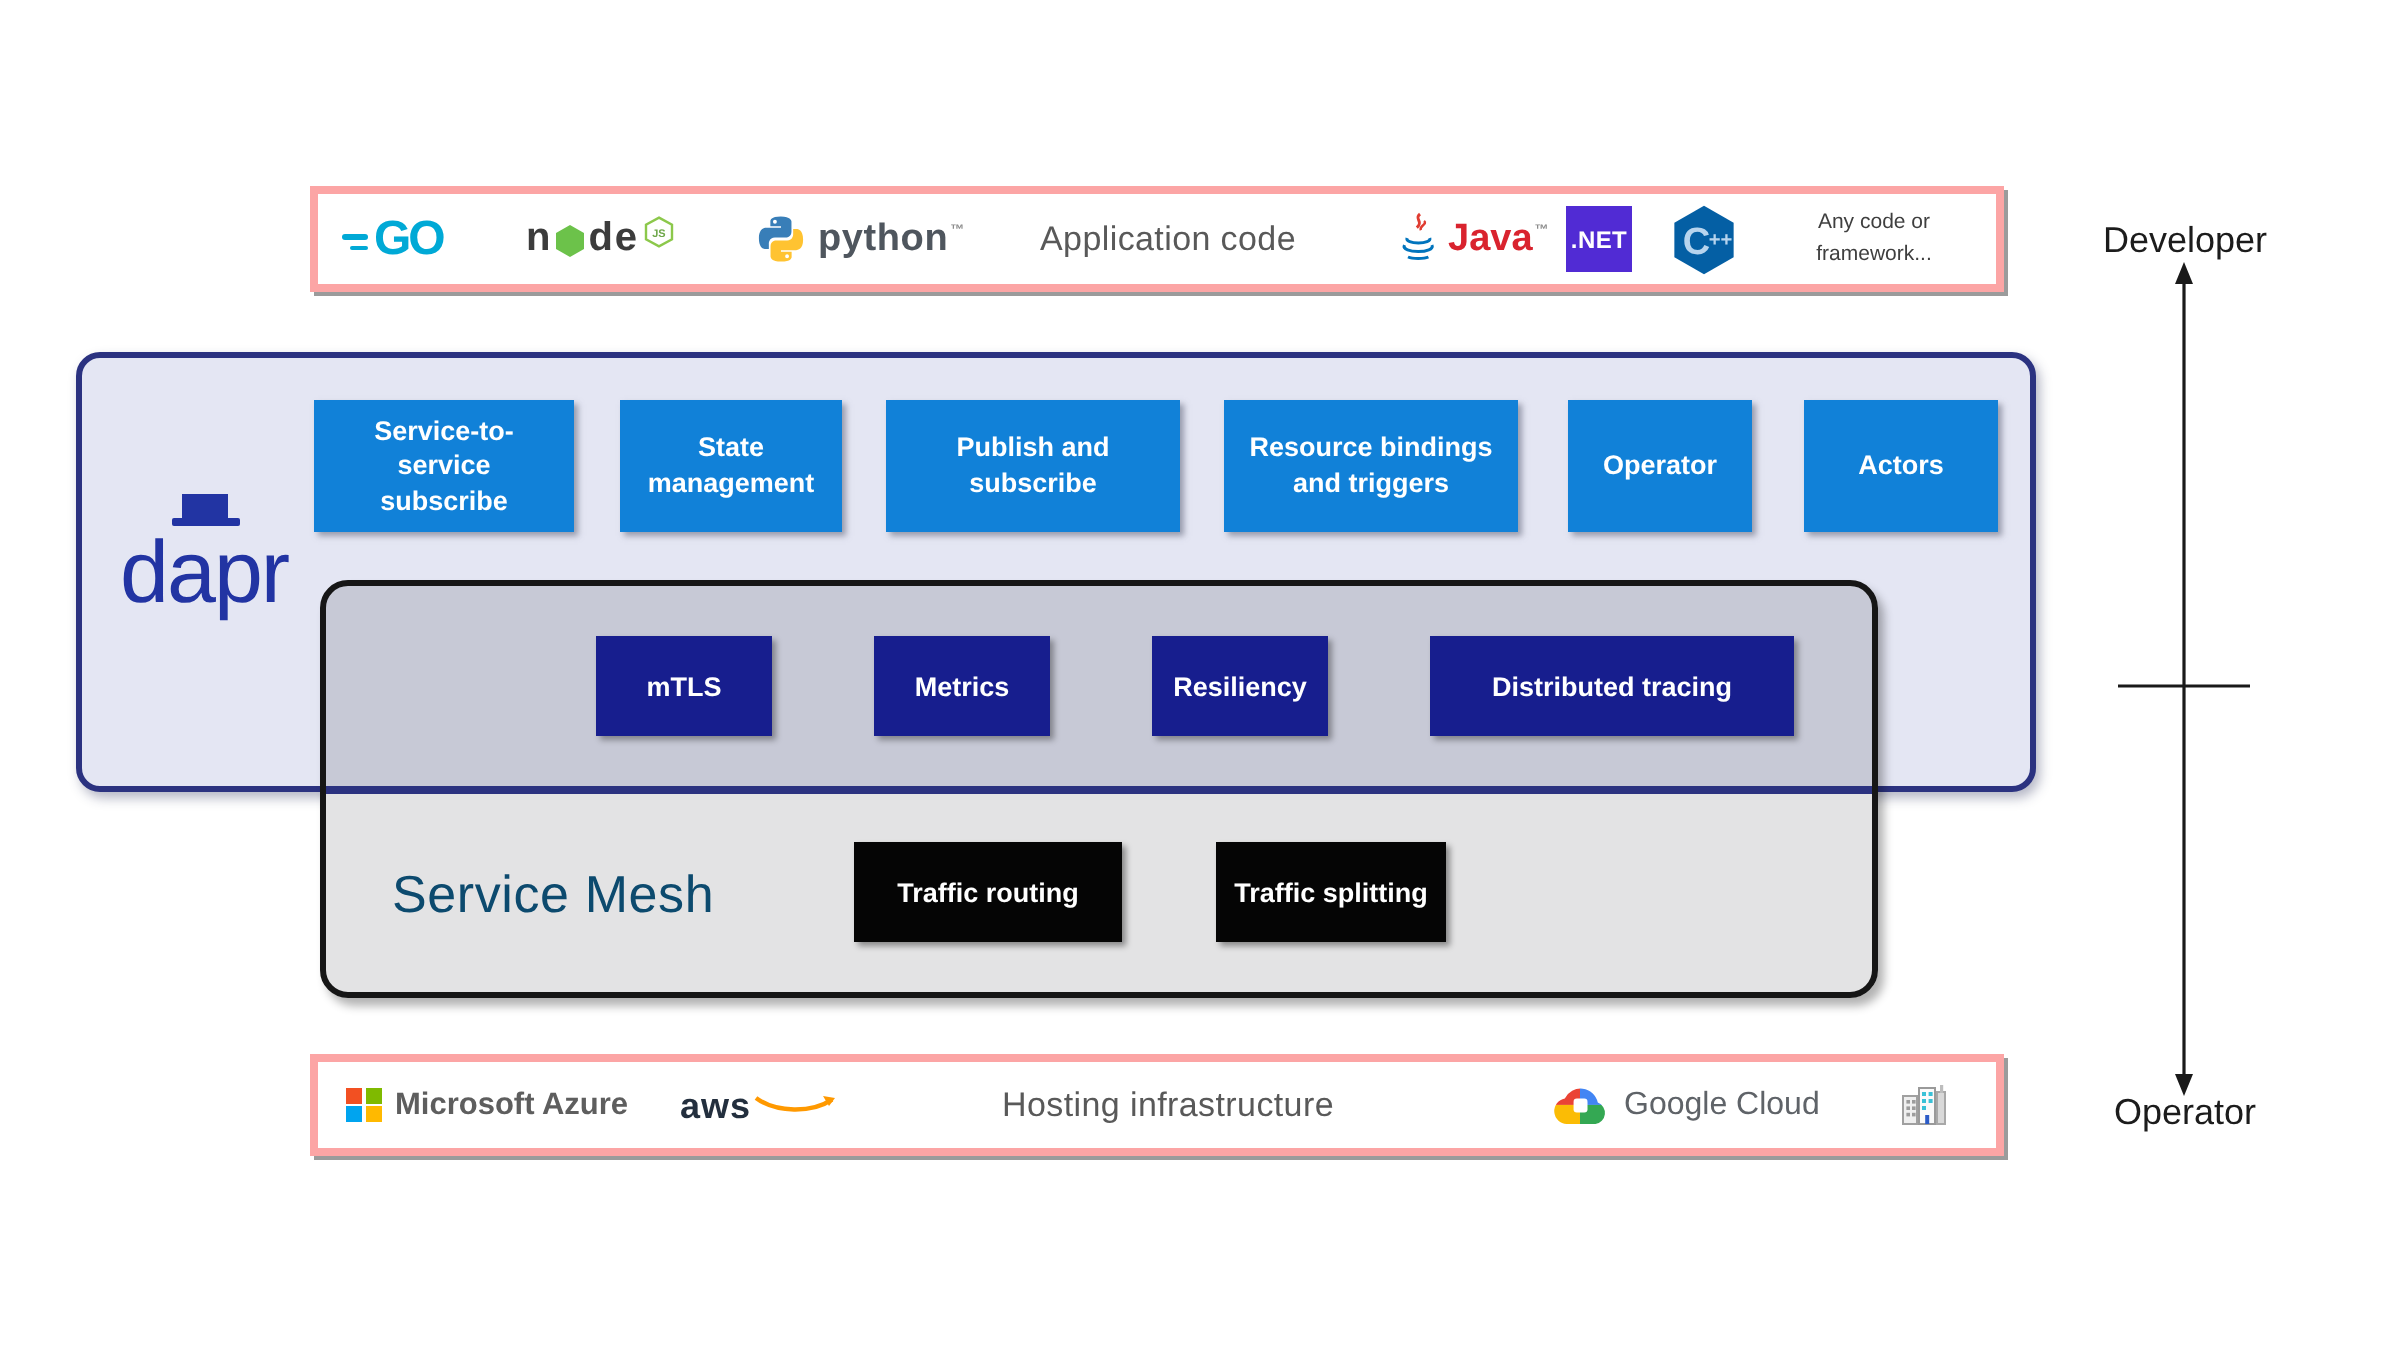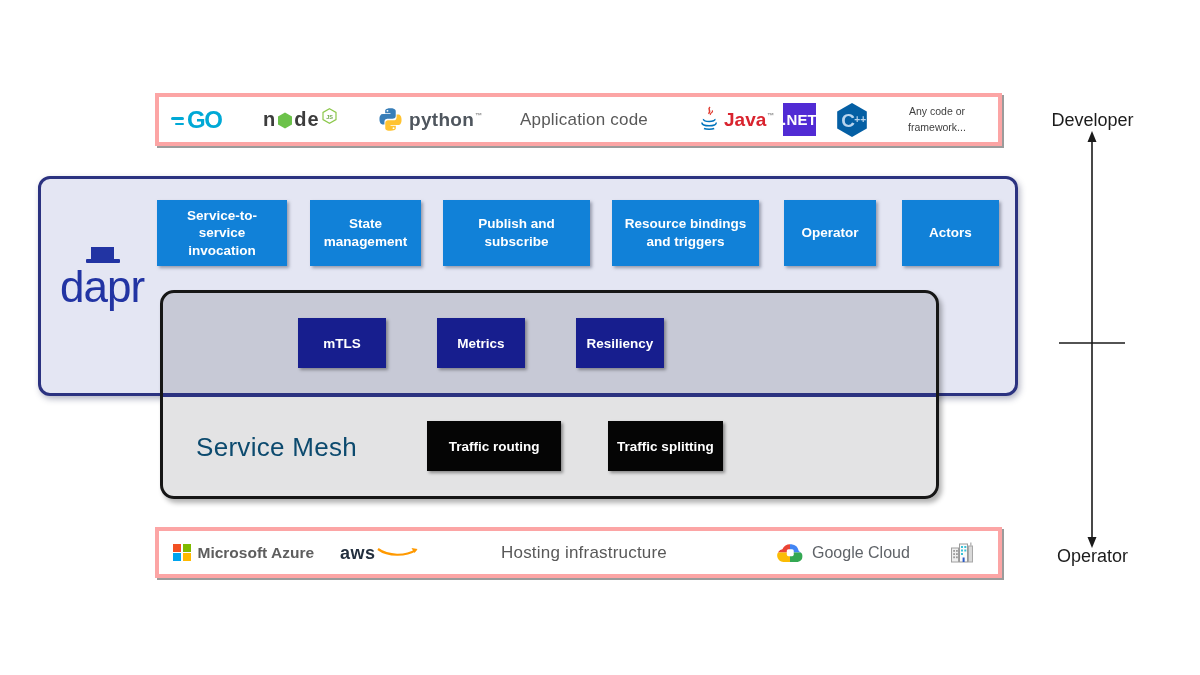--- a/index.html
+++ b/index.html
@@ -29,21 +29,21 @@
 
   
   .py-word{font-size:19px;font-weight:600;color:#4f565e;margin-left:5px;letter-spacing:.3px;}
   .tm{font-size:7px;color:#8a8a8a;vertical-align:super;margin-left:1px;}
 
   
   .java-word{font-size:19px;font-weight:700;color:#d9232e;margin-left:3px;}
 
   
   .dotnet-badge{width:33px;height:33px;background:#512bd4;display:flex;align-items:center;justify-content:center;}
-  .dotnet-badge span{color:#fff;font-size:15px;font-weight:700;letter-spacing:.2px;}
+  .dotnet-badge span{color:#fff;font-size:12px;font-weight:700;letter-spacing:.2px;}
 
   
   .any-code{flex-direction:column;justify-content:center;text-align:center;font-size:10.5px;
             color:#3f3f3f;line-height:1.45;}
 
   
   .ms-grid{display:grid;grid-template-columns:8px 8px;grid-template-rows:8px 8px;gap:1.5px;margin-right:7px;}
   .ms-grid i{display:block;}
   .azure-word{font-size:15.5px;font-weight:600;color:#5e5e5e;}
   .aws-wrap{display:flex;flex-direction:row;align-items:center;}
@@ -157,33 +157,34 @@
   </div>
 
   <div id="dapr-box"></div>
 
   <div id="dapr-logo">
     <span class="dapr-hat-crown"></span>
     <span class="dapr-hat-brim"></span>
     <span class="dapr-word">dapr</span>
   </div>
 
-  <div class="block b1">Service-to-service invocation</div>
+  <div class="block b1">Service-to-service subscribe</div>
   <div class="block b2">State management</div>
   <div class="block b3">Publish and subscribe</div>
   <div class="block b4">Resource bindings and triggers</div>
   <div class="block b5">Operator</div>
   <div class="block b6">Actors</div>
 
   <div id="mesh-box"></div>
   <div id="mesh-title">Service Mesh</div>
 
   <div class="sidecar s1">mTLS</div>
   <div class="sidecar s2">Metrics</div>
   <div class="sidecar s3">Resiliency</div>
+  <div class="sidecar s4">Distributed tracing</div>
 
   <div class="mesh-item m1">Traffic routing</div>
   <div class="mesh-item m2">Traffic splitting</div>
 
   <div class="bar" id="host-bar">
 
     <div class="bar-item" style="left:14px">
       <span class="ms-grid">
         <i style="background:#f25022"></i>
           <i style="background:#7fba00"></i>

